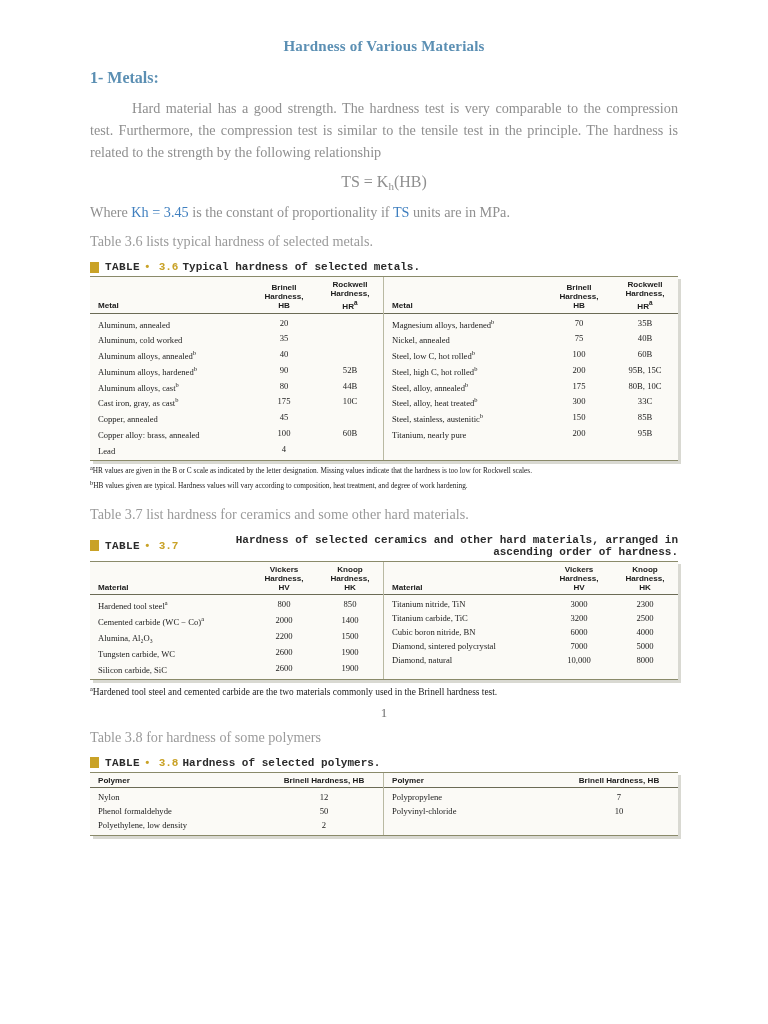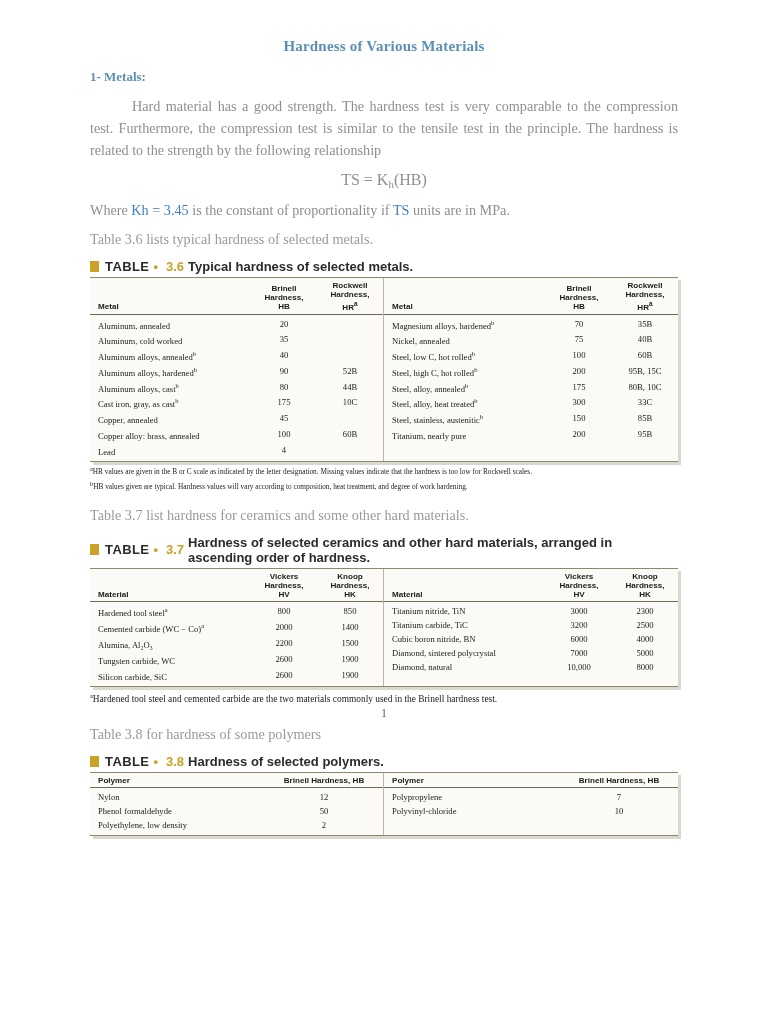--- a/index.html
+++ b/index.html
@@ -24,21 +24,21 @@
   }
   .doc-title {
     text-align: center;
     color: #5b8fb3;
     font-size: 15px;
     margin: 8px 0 14px 0;
     letter-spacing: 0.2px;
   }
   .section-heading {
     color: #5b8fb3;
-    font-size: 13px;
+    font-size: 16px;
     margin: 0 0 10px 0;
   }
   .body-par {
     font-size: 14.2px;
     line-height: 1.55;
     text-align: justify;
     color: #8f8f8f;
     margin: 0 0 10px 0;
     text-indent: 42px;
   }
@@ -64,25 +64,26 @@
     margin: 0 0 8px 0;
   }
   
   .table-block {
     margin: 0 0 6px 0;
     position: relative;
   }
   .tbl-caption {
     display: flex;
     align-items: center;
-    font-family: Liberation Sans, sans-serif;
-    font-size: 13px;
+    font-family: Liberation Mono, monospace;
+    font-size: 11px;
     color: #333;
     padding: 3px 0 3px 0;
     background: #ffffff;
+    text-align: right;
   }
   .tbl-caption .marker {
     width: 9px;
     height: 11px;
     background: #c9a227;
     display: inline-block;
     margin-right: 6px;
     flex: 0 0 auto;
   }
   .tbl-caption .tbl-word {
@@ -398,21 +399,21 @@
                 <td class="num">8000</td>
               </tr>
           </tbody>
         </table>
       </div>
     </div>
 
     <div class="footnote big"><span class="sup">a</span><span>Hardened tool steel and cemented carbide are the two materials commonly used in the Brinell hardness test.</span></div>
   </div>
 
-  <p class="lead-line" style="margin-top:20px;">Table 3.8 for hardness of some polymers</p>
+  <p class="lead-line" style="margin-top:30px;">Table 3.8 for hardness of some polymers</p>
 
   <div class="table-block">
     <div class="tbl-caption">
       <span class="marker"></span>
       <span class="tbl-word">TABLE</span>
       <span class="tbl-num">•</span>
       <span class="tbl-num">3.8</span>
       <span class="tbl-text">Hardness of selected polymers.</span>
     </div>
 

